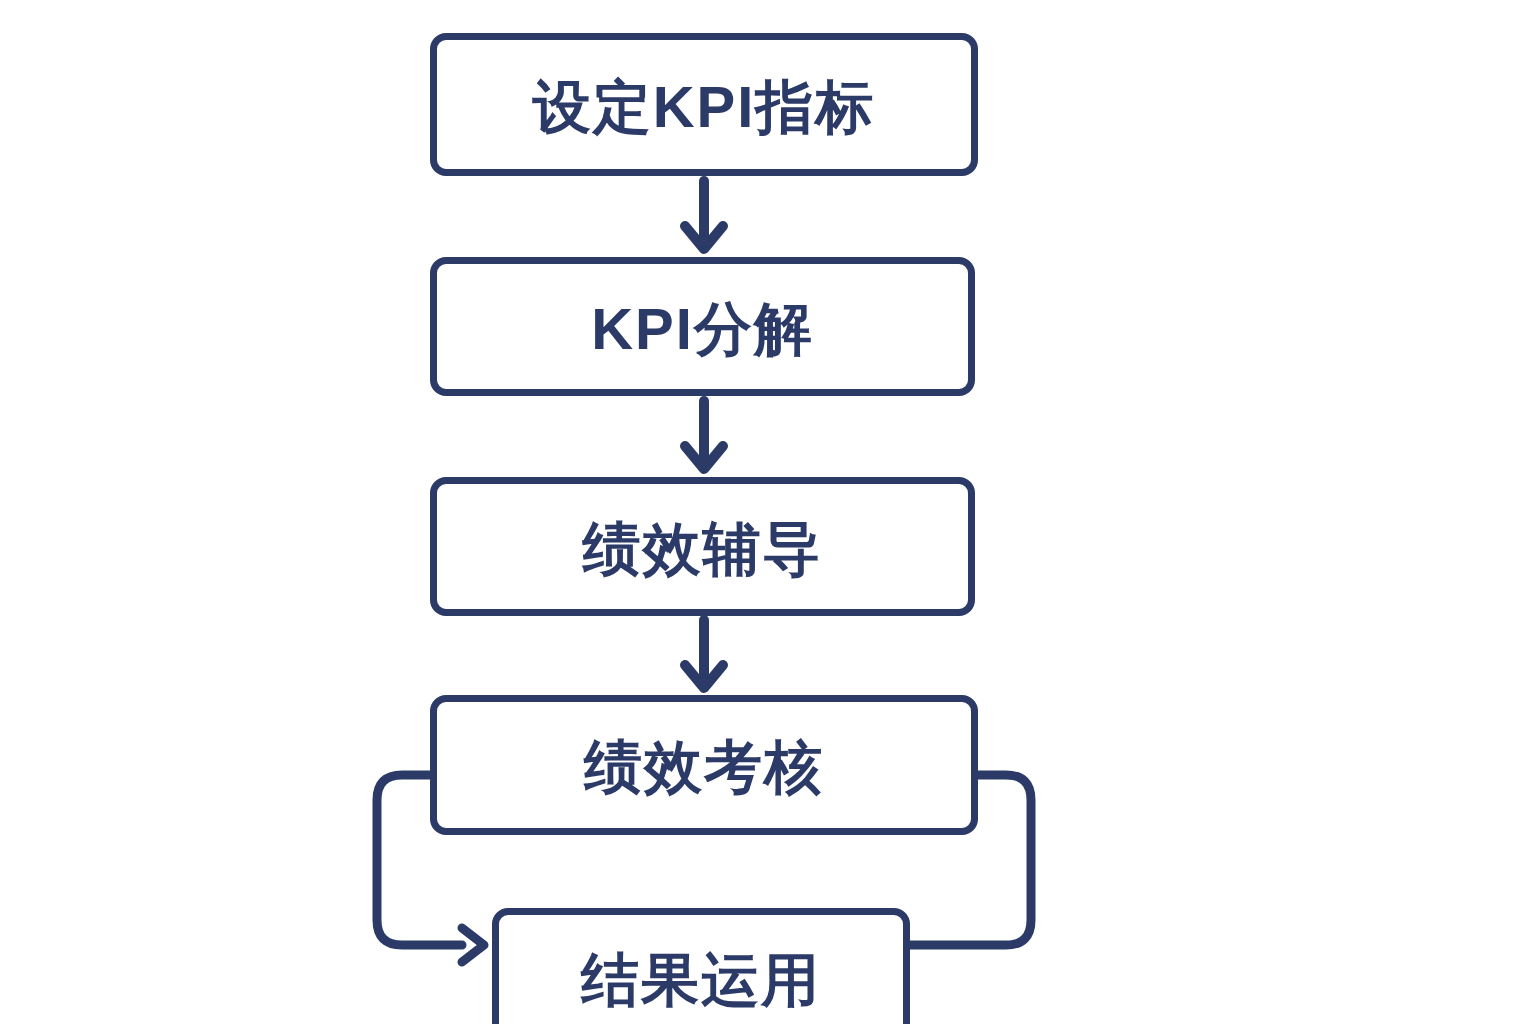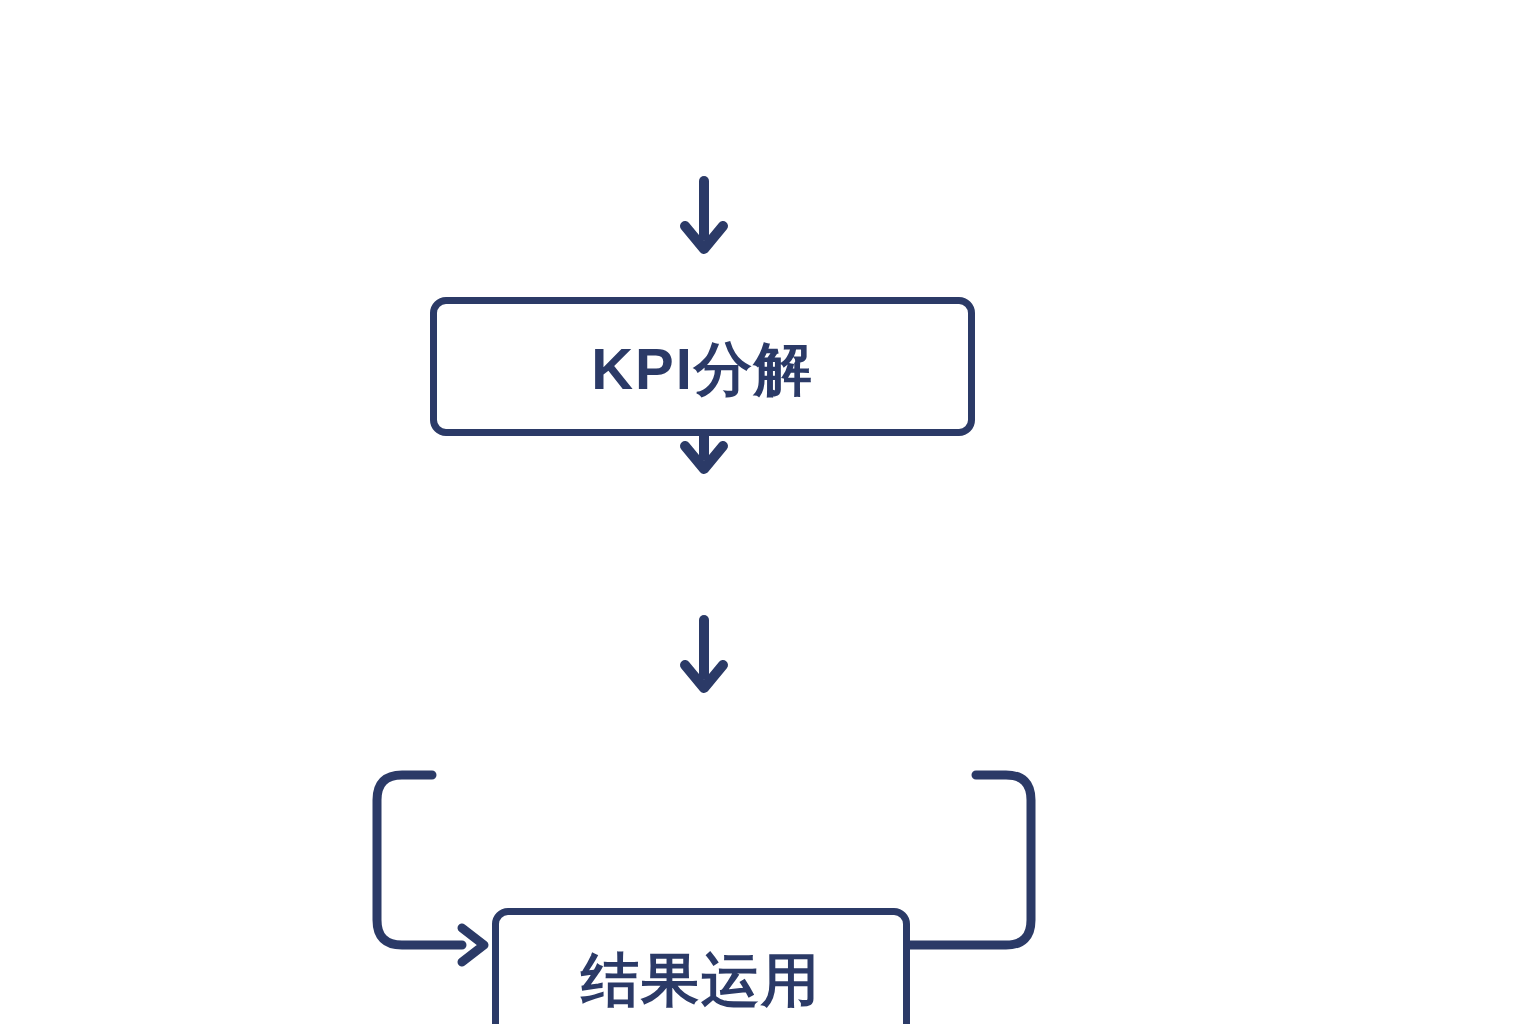--- a/index.html
+++ b/index.html
@@ -37,21 +37,21 @@
   .flow-node .label {
     color: #2b3a67;
     font-size: 58px;
     font-weight: 700;
     letter-spacing: 2px;
     white-space: nowrap;
     line-height: 1;
     padding-top: 4px;
   }
   #node-1 { left: 430px; top: 33px;  width: 548px; height: 143px; }
-  #node-2 { left: 430px; top: 257px; width: 545px; height: 139px; margin-top: 40px; }
+  #node-2 { left: 430px; top: 257px; width: 545px; height: 139px; }
   #node-3 { left: 430px; top: 477px; width: 545px; height: 139px; }
   #node-4 { left: 430px; top: 695px; width: 548px; height: 140px; }
   #node-5 { left: 492px; top: 876px; width: 418px; height: 139px; z-index: 3; margin-top: 32px; }
 </style>
 </head>
 <body>
 
 <div class="canvas">
 
   <svg class="connector-layer" viewBox="0 0 1536 1024" xmlns="http://www.w3.org/2000/svg">
@@ -76,24 +76,33 @@
         <path d="M432 775 H402 Q377 775 377 800 V920 Q377 945 402 945 H462" stroke-width="9"></path>
         <path d="M462 928 L484 945 L462 962" stroke-width="9"></path>
       </g>
 
       <g>
         <path d="M910 945 H1006 Q1031 945 1031 920 V800 Q1031 775 1006 775 H976" stroke-width="9"></path>
       </g>
     </g>
   </svg>
 
+  <div class="flow-node" id="node-1">
+    <span class="label">设定KPI指标</span>
+  </div>
 
   <div class="flow-node" id="node-2">
     <span class="label">KPI分解</span>
   </div>
 
+  <div class="flow-node" id="node-3">
+    <span class="label">绩效辅导</span>
+  </div>
 
+  <div class="flow-node" id="node-4">
+    <span class="label">绩效考核</span>
+  </div>
 
   <div class="flow-node" id="node-5">
     <span class="label">结果运用</span>
   </div>
 
 </div>
 
 </body></html>

